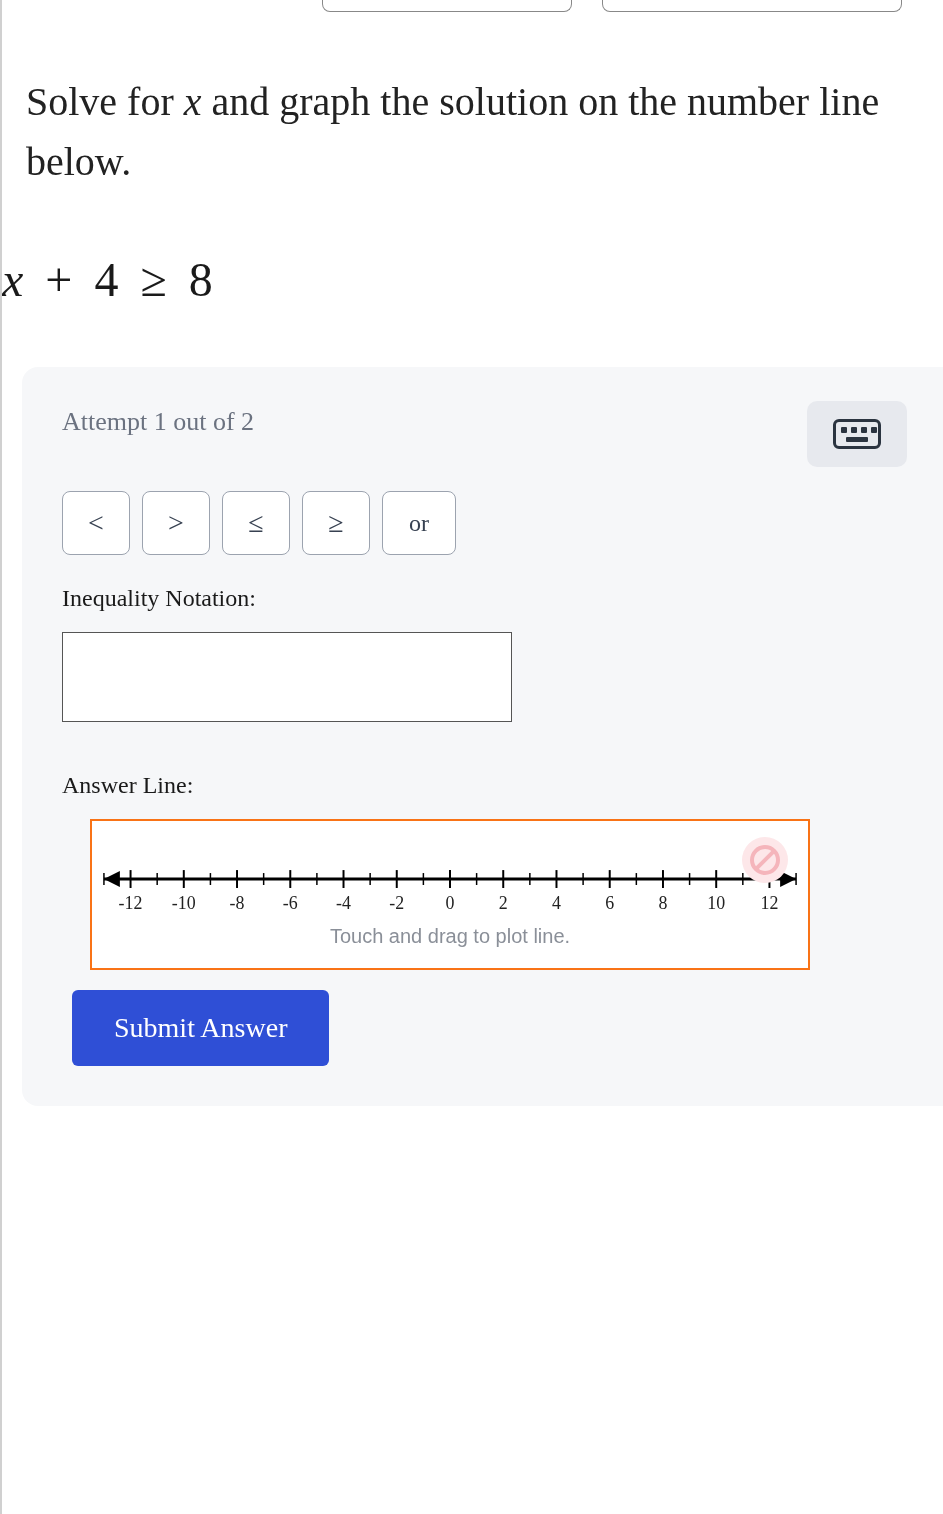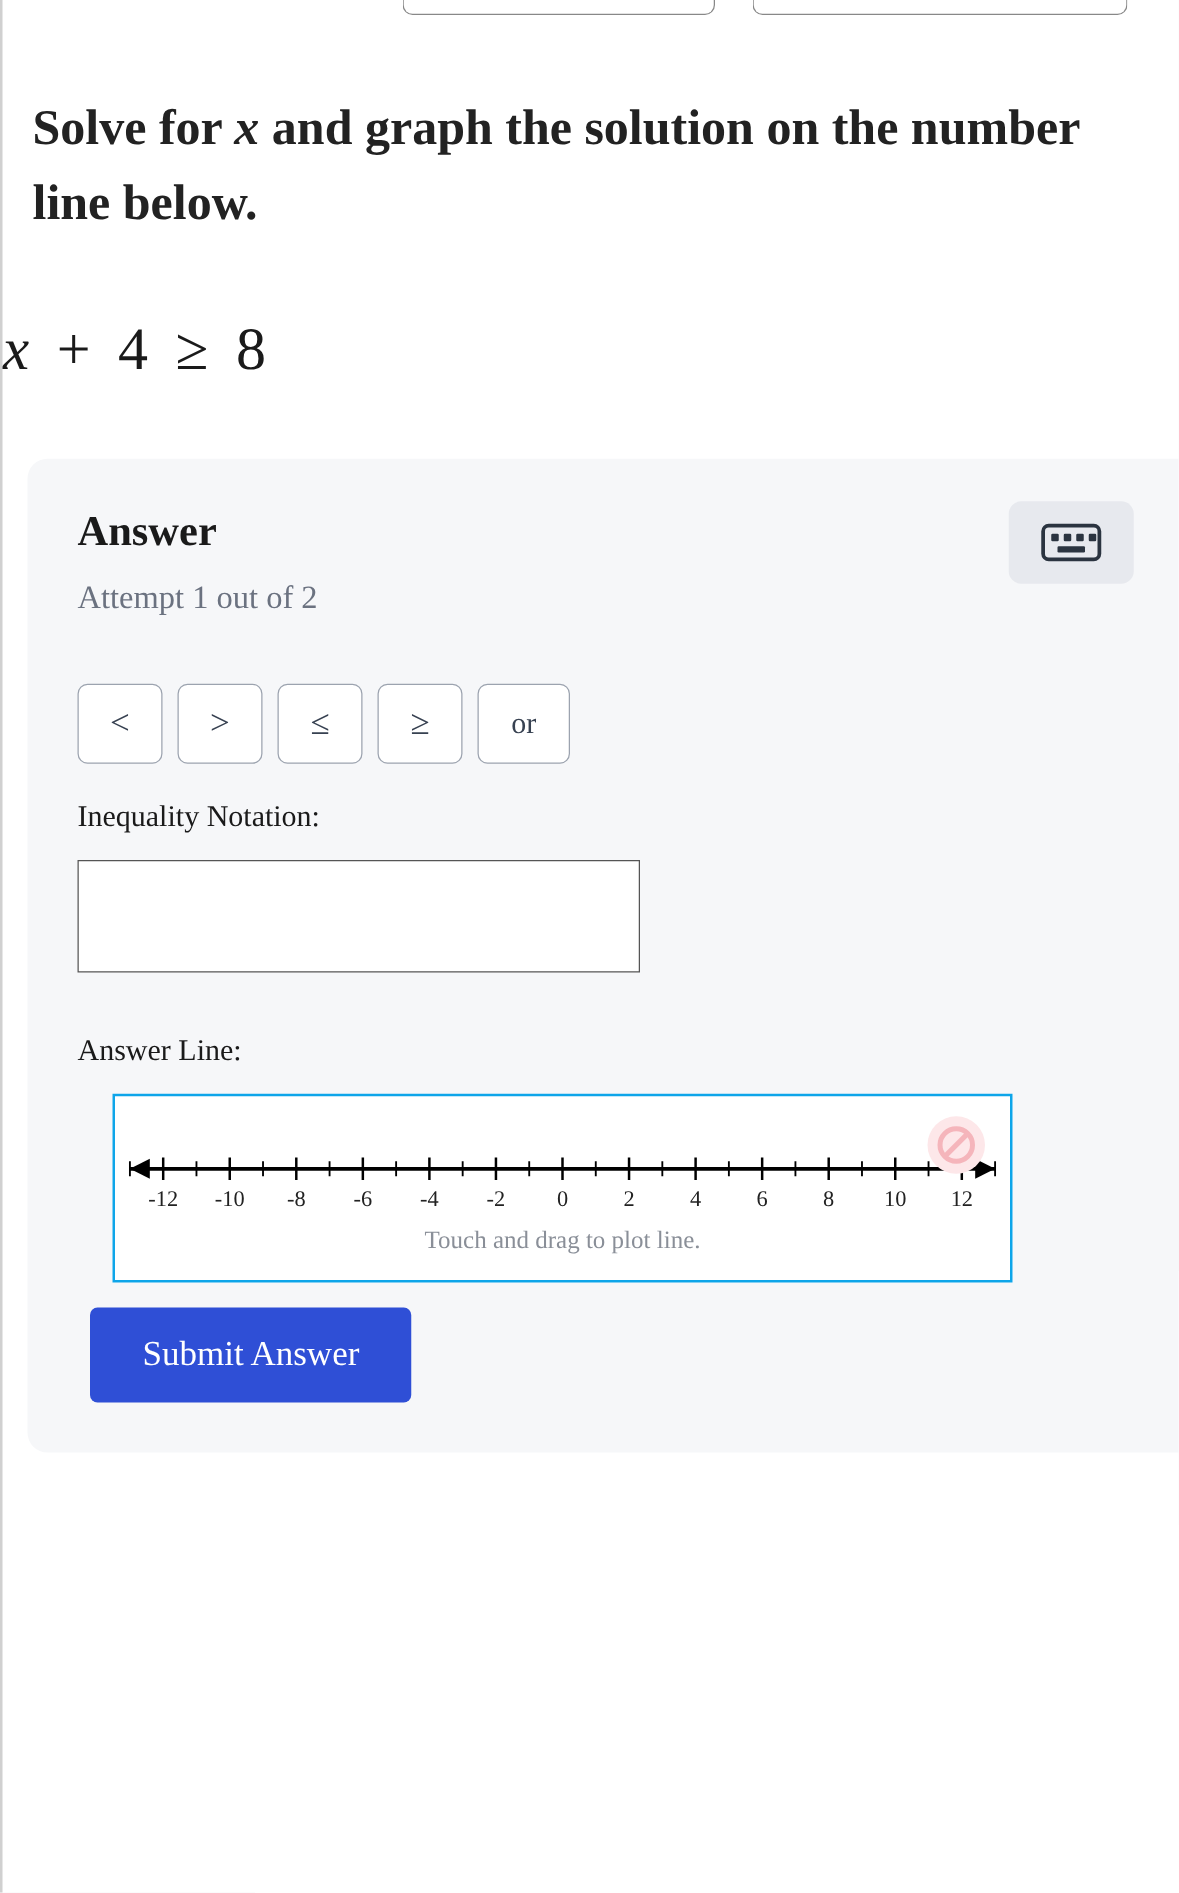--- a/index.html
+++ b/index.html
@@ -24,21 +24,20 @@
     border-radius: 0 0 8px 8px;
     height: 12px;
     width: 250px;
   }
   .top-box.second { width: 300px; }
   .question {
     font-size: 40px;
     line-height: 1.5;
     padding: 60px 40px 20px 24px;
     color: #222;
-    font-weight: bold;
   }
   .question .mi { font-style: italic; font-family: 'Times New Roman', serif; }
   .equation {
     text-align: left;
     font-size: 48px;
     font-family: 'Times New Roman', serif;
     padding: 40px 3px 60px 0;
   }
   .equation .mi { font-style: italic; }
   .equation .op { padding: 0 10px; }
@@ -130,21 +129,21 @@
     width: 450px;
     height: 90px;
     border: 1.5px solid #555;
     background: #fff;
     font-size: 28px;
     padding: 0 14px;
     font-family: inherit;
   }
   .number-line-section { margin-top: 50px; }
   .number-line-box {
-    border: 2px solid #0ea5e9;
+    border: 2px solid #f97316;
     background: #fff;
     margin: 0 0 0 28px;
     width: 720px;
     position: relative;
     padding: 28px 0 10px 0;
   }
   .clear-icon {
     position: absolute;
     top: 16px;
     right: 20px;
@@ -172,21 +171,21 @@
     top: -3px;
     left: 9px;
     transform: rotate(45deg);
   }
   .nl-svg { display: block; width: 100%; height: 70px; }
   .nl-hint {
     text-align: center;
     font-size: 20px;
     color: #8a8f98;
     padding: 6px 0 10px 0;
-    font-family: Liberation Serif, serif;
+    font-family: Liberation Sans, sans-serif;
   }
   .submit-btn {
     margin-top: 20px;
     margin-left: 10px;
     background: #2f4fd6;
     color: #fff;
     font-size: 28px;
     font-family: Liberation Serif, serif;
     border: none;
     border-radius: 6px;
@@ -219,21 +218,20 @@
   <span class="op">≥</span>
   <span>8</span>
 </div>
 
 <div class="answer-panel">
 
   <div class="keyboard-btn">
     <div class="keyboard-icon"></div>
   </div>
 
-  <div class="answer-heading">Answer</div>
   <div class="attempt">Attempt 1 out of 2</div>
 
   <div class="symbol-row">
     <div class="sym-btn">&lt;</div>
     <div class="sym-btn">&gt;</div>
     <div class="sym-btn">≤</div>
     <div class="sym-btn">≥</div>
     <div class="sym-btn or">or</div>
   </div>
 

